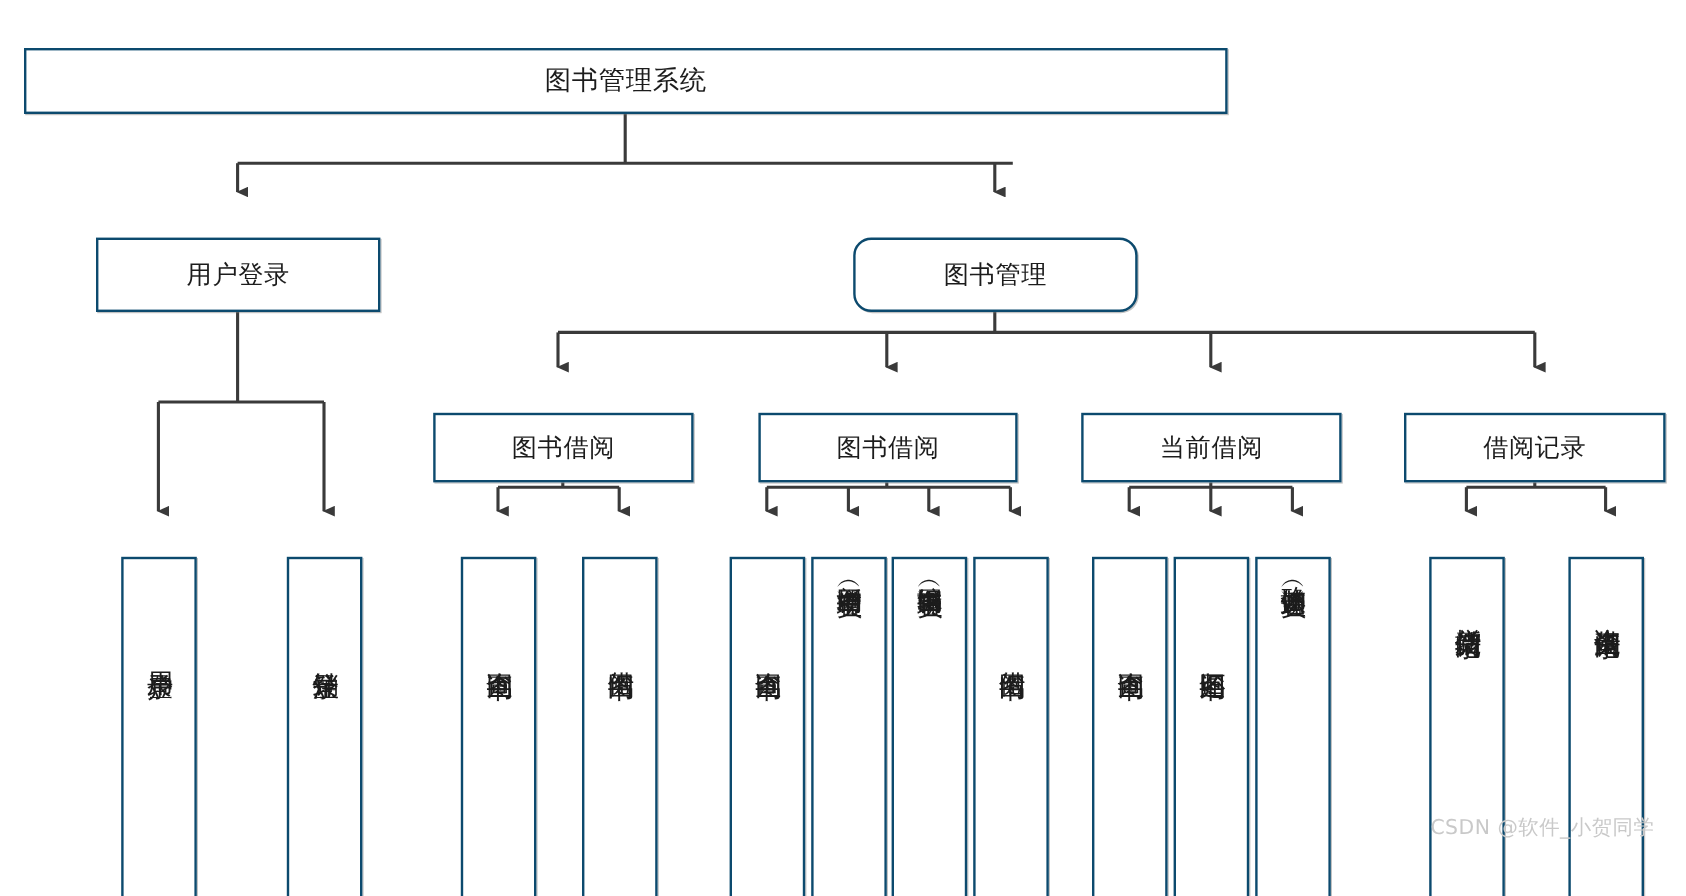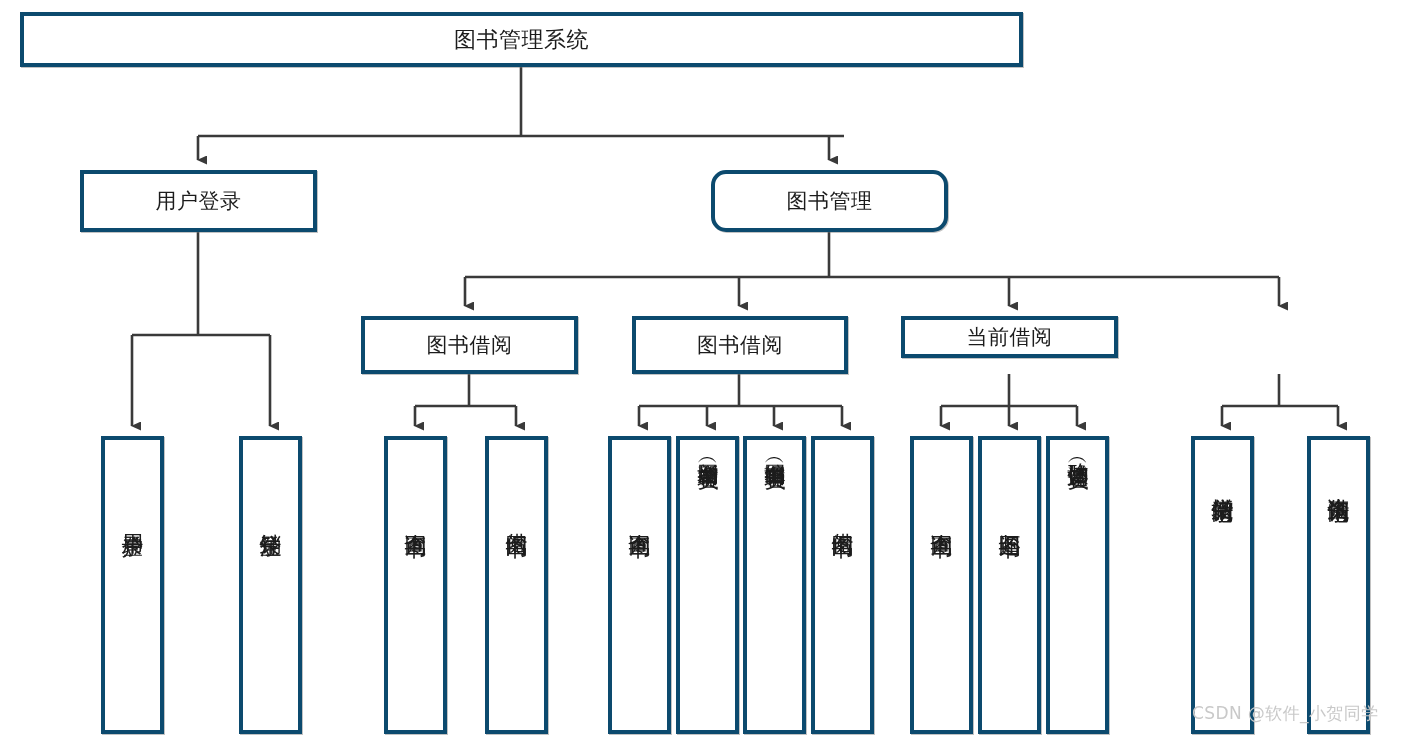--- a/index.html
+++ b/index.html
@@ -16,27 +16,28 @@
     overflow: hidden;
   }
   svg.wires {
     position: absolute;
     left: 0; top: 0;
     width: 1405px; height: 747px;
     pointer-events: none;
   }
   .node {
     position: absolute;
-    border: 4px solid #0c4a6e;
+    border: 2px solid #0c4a6e;
     background: #ffffff;
     display: flex;
     align-items: center;
     justify-content: center;
     color: #1c1c1c;
     box-shadow: 1px 1px 0 rgba(120,120,120,0.45);
+    margin-top: 28px;
   }
   .node .lbl {
     display: block;
     text-align: center;
     line-height: 1.25;
     letter-spacing: 0.5px;
   }
   
   .node.h .lbl { font-size: 21px; white-space: nowrap; }
   .node.root .lbl { font-size: 22px; }
@@ -129,22 +130,25 @@
   <div class="node h" style="left:711px; top:170px; width:237px; height:62px;border-radius:15px;">
     <span class="lbl">图书管理</span>
   </div>
 
   <div class="node h" style="left:361px; top:316px; width:217px; height:58px;">
     <span class="lbl">图书借阅</span>
   </div>
   <div class="node h" style="left:632px; top:316px; width:216px; height:58px;">
     <span class="lbl">图书借阅</span>
   </div>
-  <div class="node h" style="left:901px; top:316px; width:217px; height:42px;">
+  <div class="node h" style="left:901px; top:316px; width:217px; height:58px;">
     <span class="lbl">当前借阅</span>
+  </div>
+  <div class="node h" style="left:1170px; top:316px; width:218px; height:58px;">
+    <span class="lbl">借阅记录</span>
   </div>
 
   <div class="node v" style="left:101px; top:436px; width:63px; height:298px; padding-top:76px;">
     <span class="lbl">用户登录</span>
   </div>
   <div class="node v" style="left:239px; top:436px; width:63px; height:298px; padding-top:76px;">
     <span class="lbl">注销登录</span>
   </div>
 
   <div class="node v" style="left:384px; top:436px; width:63px; height:298px; padding-top:76px;">
@@ -177,15 +181,15 @@
     <span class="lbl">确认归还（管理员）</span>
   </div>
 
   <div class="node v" style="left:1191px; top:436px; width:63px; height:298px; padding-top:40px;">
     <span class="lbl">新增借阅记录</span>
   </div>
   <div class="node v" style="left:1307px; top:436px; width:63px; height:298px; padding-top:40px;">
     <span class="lbl">查询借阅记录</span>
   </div>
 
-  <div class="watermark" style="left:1192px; top:678px;margin-top:24px;">CSDN @软件_小贺同学</div>
+  <div class="watermark" style="left:1192px; top:678px;">CSDN @软件_小贺同学</div>
 
 </div>
 
 </body></html>

